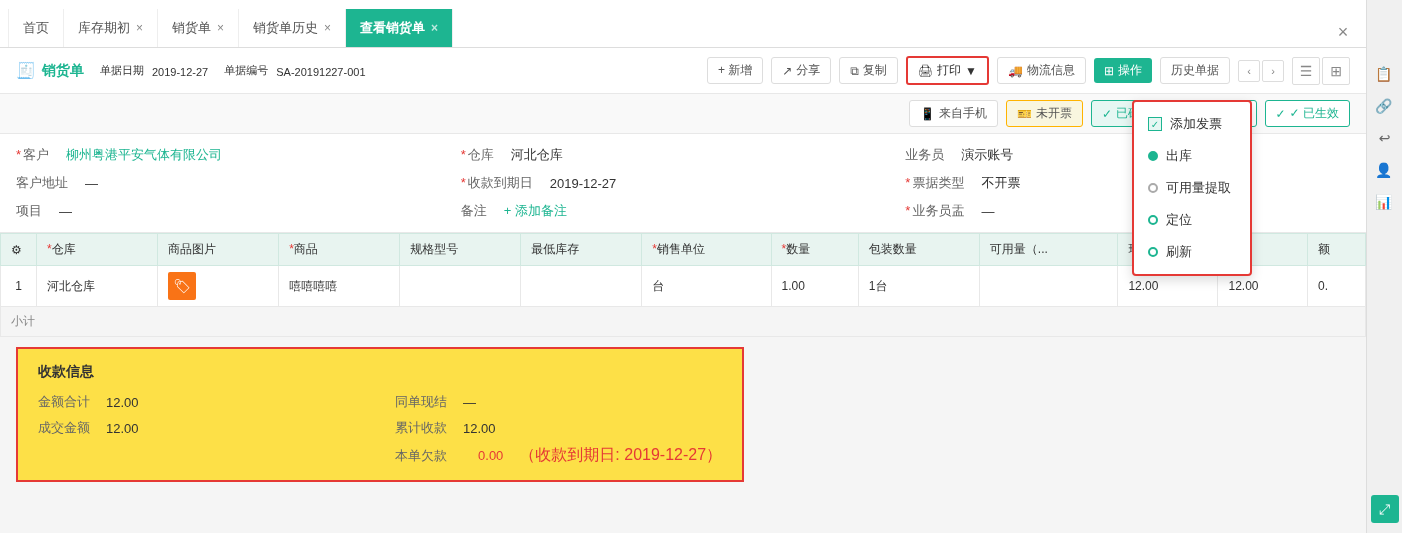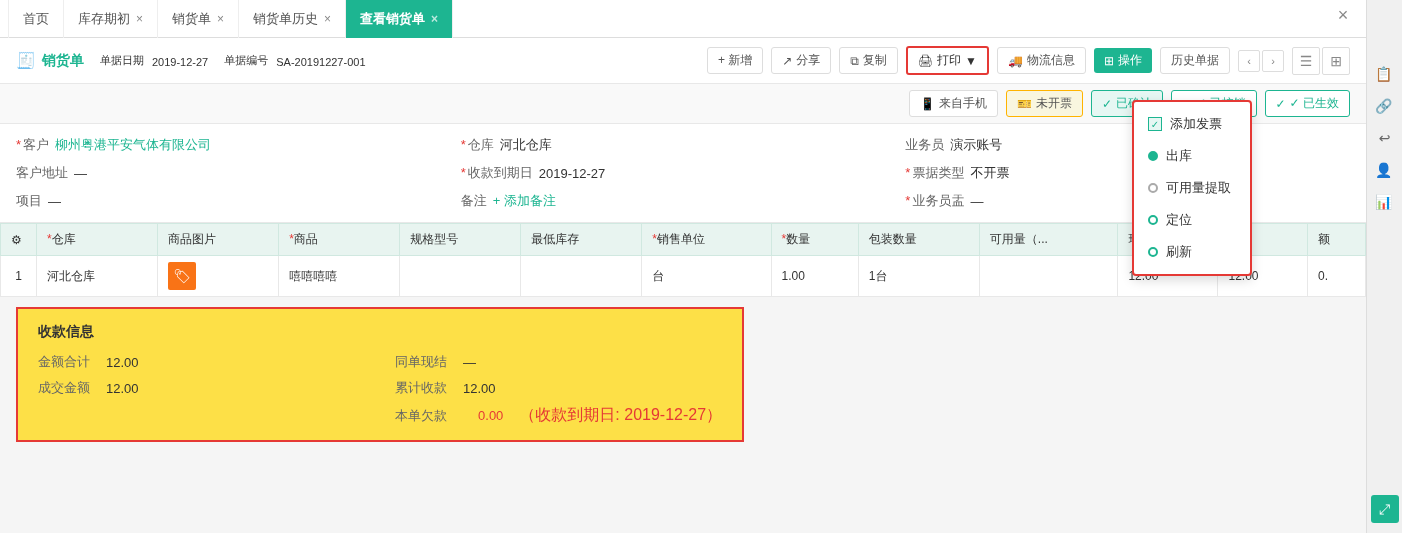--- a/index.html
+++ b/index.html
@@ -1,25 +1,25 @@
 <!DOCTYPE html>
 <html><head>
   <meta charset="utf-8">
   <style>
     * { box-sizing: border-box; margin: 0; padding: 0; }
     body { font-family: 'Microsoft YaHei', Arial, sans-serif; font-size: 13px; background: #f5f5f5; color: #333; overflow: hidden; }
 
     
     .tab-bar {
       display: flex;
-      align-items: flex-start;
+      align-items: flex-end;
       background: #fff;
       border-bottom: 1px solid #ddd;
       padding: 0 8px;
-      height: 38px;
+      height: 48px;
       position: relative;
     }
     .tab-item {
       display: flex;
       align-items: center;
       padding: 0 14px;
       height: 38px;
       cursor: pointer;
       font-size: 13px;
       color: #555;
@@ -192,21 +192,21 @@
       display: flex;
       align-items: center;
       margin-bottom: 10px;
       gap: 0;
     }
     .form-row:last-child { margin-bottom: 0; }
     .field-group {
       display: flex;
       align-items: center;
       flex: 1;
-      gap: 0;
+      gap: 11px;
     }
     .field-label {
       color: #666;
       font-size: 13px;
       white-space: nowrap;
       margin-right: 6px;
     }
     .field-label .required { color: #e53935; margin-right: 2px; }
     .field-value {
       color: #333;
@@ -560,20 +560,23 @@
           <td></td>
           <td></td>
           <td>台</td>
           <td>1.00</td>
           <td>1台</td>
           <td></td>
           <td>12.00</td>
           <td>12.00</td>
           <td>0.</td>
         </tr>
+        <tr class="subtotal">
+          <td colspan="13">小计</td>
+        </tr>
       </tbody>
     </table>
   </div>
 
   <div class="bottom-area">
     <div class="summary-section" style="border: 2px solid #e53935;">
       <div class="summary-title">收款信息</div>
       <div class="summary-grid">
         <div class="summary-row">
           <span class="summary-label">金额合计</span>

